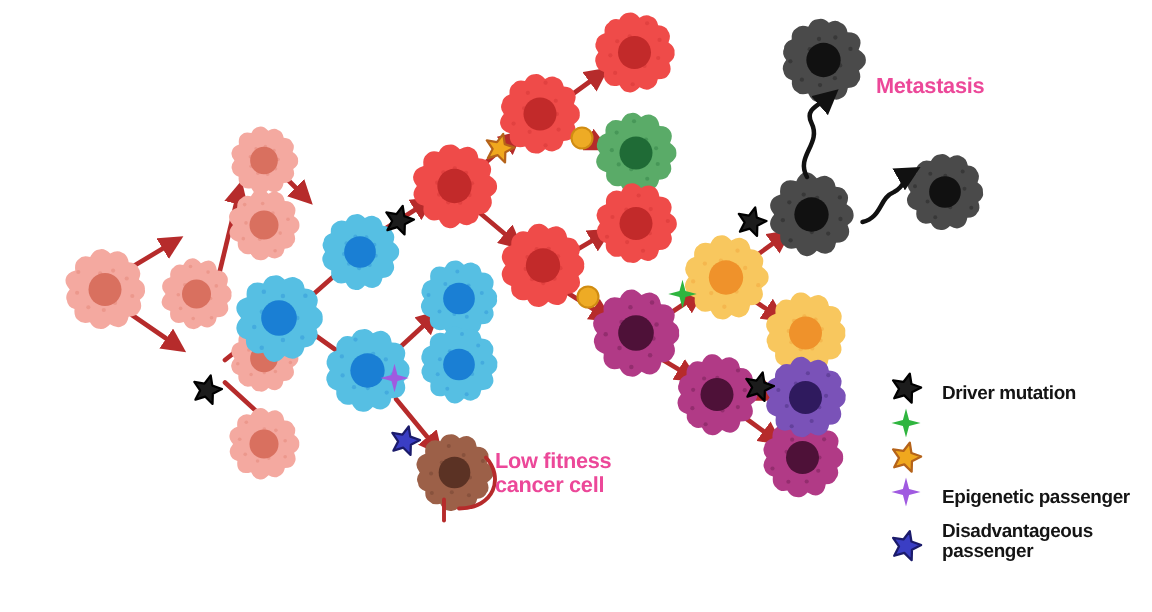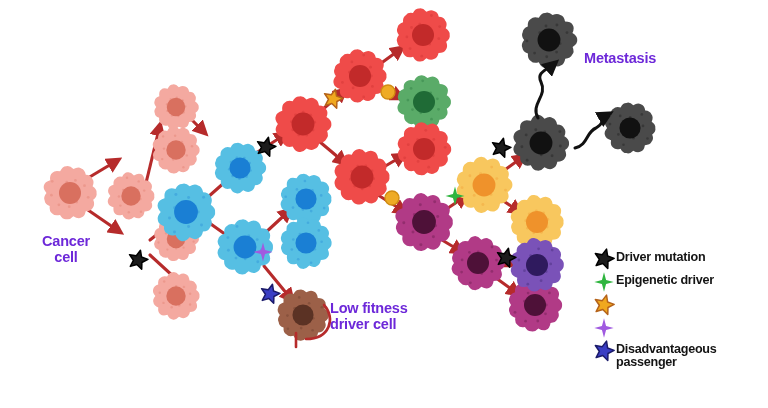--- a/index.html
+++ b/index.html
@@ -8,30 +8,30 @@
     background:#ffffff;
     font-family:"Liberation Sans", sans-serif;
     overflow:hidden;
     position:relative;
   }
   #stage{position:absolute;left:0;top:0;width:768px;height:408px;}
   svg.layer{position:absolute;left:0;top:0;width:768px;height:408px;}
   .labeltxt{
     position:absolute;
     font-weight:bold;
-    color:#6d28d9;
+    color:#ec4899;
     line-height:1.12;
     white-space:pre-line;
     letter-spacing:-0.2px;
   }
   #lbl-cancer{left:18px;top:233px;width:96px;text-align:center;font-size:14.5px;}
   #lbl-lowfit{left:330px;top:300px;width:120px;text-align:left;font-size:14.5px;}
   #lbl-meta{left:584px;top:50px;width:120px;text-align:left;font-size:14.5px;}
   #legend{position:absolute;left:592px;top:248px;width:176px;}
-  .leg-row{display:flex;align-items:flex-start;margin-bottom:2px;height:21px;}
+  .leg-row{display:flex;align-items:flex-end;margin-bottom:2px;height:21px;gap:12px;}
   .leg-row.tall{height:34px;}
   .leg-ico{width:24px;height:21px;flex:0 0 24px;display:flex;align-items:center;justify-content:center;}
   .leg-txt{font-size:12.6px;font-weight:bold;color:#141414;line-height:1.05;padding-top:3px;letter-spacing:-0.25px;white-space:pre-line;}
 </style>
 </head>
 <body>
 
 <div id="stage">
 
   <svg class="layer" id="svg-main" viewBox="0 0 768 408">
@@ -456,24 +456,22 @@
     <g id="g-meta">
         <path d="M 538 118 C 530 104 548 96 541 82 C 536 72 547 70 555 63" fill="none" stroke="#111111" stroke-width="3" stroke-linecap="round" marker-end="url(#ahk)"></path>
         <path d="M 575 148 C 588 145 586 132 596 128 C 604 124 602 118 609 114" fill="none" stroke="#111111" stroke-width="3" stroke-linecap="round" marker-end="url(#ahk)"></path>
       </g>
     <g id="g-loop">
         <path d="M 306 339 C 330 339 336 318 324 305" fill="none" stroke="#b62b2b" stroke-width="2.6" stroke-linecap="round"></path>
         <line x1="296" y1="333" x2="296" y2="347" stroke="#b62b2b" stroke-width="2.6" stroke-linecap="round"></line>
       </g>
   </svg>
 
-  <div class="labeltxt" id="lbl-cancer">Cancer
-cell</div>
   <div class="labeltxt" id="lbl-lowfit">Low fitness
-driver cell</div>
+cancer cell</div>
   <div class="labeltxt" id="lbl-meta">Metastasis</div>
 
   <div id="legend">
       <div class="leg-row">
         <div class="leg-ico">
           <svg width="22" height="22" viewBox="0 0 22 22">
             <g>
               <path d="M 13.52 1.12 L 14.61 8.00 L 21.18 10.35 L 14.96 13.51 L 14.77 20.48 L 9.84 15.55 L 3.15 17.51 L 6.32 11.30 L 2.38 5.55 L 9.27 6.64 Z" fill="#1c1c1c" stroke="#000000" stroke-width="1.53" stroke-linejoin="round"></path>
             </g>
           </svg>
@@ -481,39 +479,39 @@
         <div class="leg-txt">Driver mutation</div>
       </div>
       <div class="leg-row">
         <div class="leg-ico">
           <svg width="22" height="22" viewBox="0 0 22 22">
             <g>
               <path d="M 11.00 1.31 L 13.06 8.94 L 20.69 11.00 L 13.06 13.06 L 11.00 20.69 L 8.94 13.06 L 1.31 11.00 L 8.94 8.94 Z" fill="#2fb53f"></path>
             </g>
           </svg>
         </div>
-        <div class="leg-txt">Epigenetic driver</div>
       </div>
       <div class="leg-row">
         <div class="leg-ico">
           <svg width="22" height="22" viewBox="0 0 22 22">
             <g>
               <path d="M 13.52 1.12 L 14.61 8.00 L 21.18 10.35 L 14.96 13.51 L 14.77 20.48 L 9.84 15.55 L 3.15 17.51 L 6.32 11.30 L 2.38 5.55 L 9.27 6.64 Z" fill="#f0a81e" stroke="#b5631a" stroke-width="1.53" stroke-linejoin="round"></path>
             </g>
           </svg>
         </div>
       </div>
       <div class="leg-row">
         <div class="leg-ico">
           <svg width="22" height="22" viewBox="0 0 22 22">
             <g>
               <path d="M 11.00 1.31 L 13.06 8.94 L 20.69 11.00 L 13.06 13.06 L 11.00 20.69 L 8.94 13.06 L 1.31 11.00 L 8.94 8.94 Z" fill="#a05ae0"></path>
             </g>
           </svg>
         </div>
+        <div class="leg-txt">Epigenetic passenger</div>
       </div>
       <div class="leg-row tall">
         <div class="leg-ico">
           <svg width="22" height="22" viewBox="0 0 22 22">
             <g>
               <path d="M 13.52 1.12 L 14.61 8.00 L 21.18 10.35 L 14.96 13.51 L 14.77 20.48 L 9.84 15.55 L 3.15 17.51 L 6.32 11.30 L 2.38 5.55 L 9.27 6.64 Z" fill="#3a3ec4" stroke="#1b1b6b" stroke-width="1.53" stroke-linejoin="round"></path>
             </g>
           </svg>
         </div>
         <div class="leg-txt">Disadvantageous

